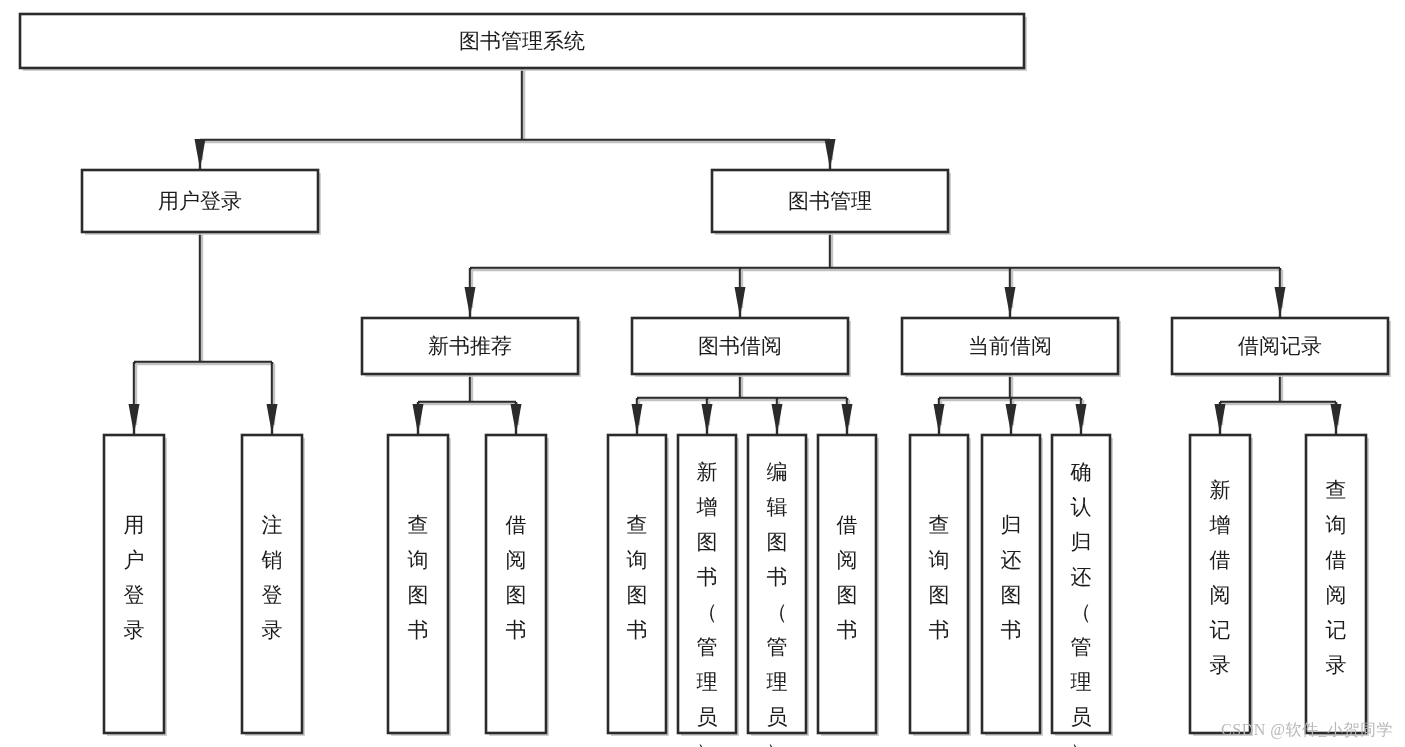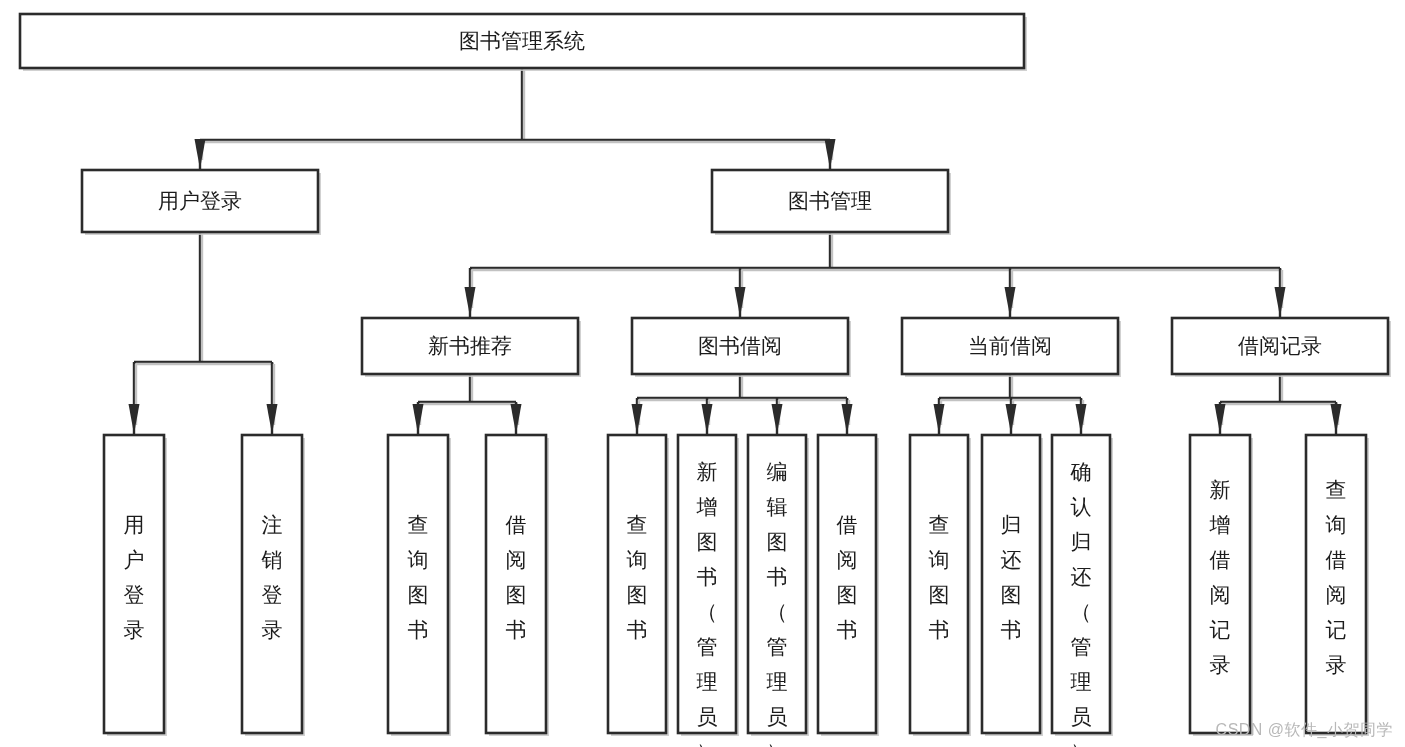--- a/index.html
+++ b/index.html
@@ -61,21 +61,21 @@
   .node-label-vertical {
     font-family: "Liberation Sans", sans-serif;
     font-size: 21px;
     fill: #1c1c1c;
     text-anchor: middle;
   }
   .watermark {
     position: absolute;
     right: 12px;
     bottom: 6px;
-    font-family: Liberation Sans, sans-serif;
+    font-family: Liberation Serif, serif;
     font-size: 16px;
     color: #b8b8b8;
     letter-spacing: 0.5px;
     white-space: nowrap;
     pointer-events: none;
   }
 </style>
 </head>
 <body>
 

